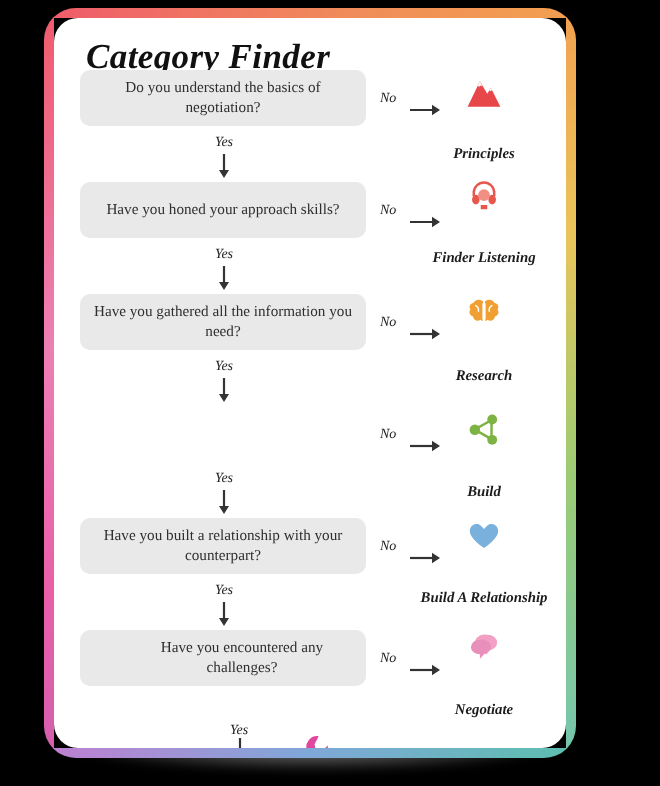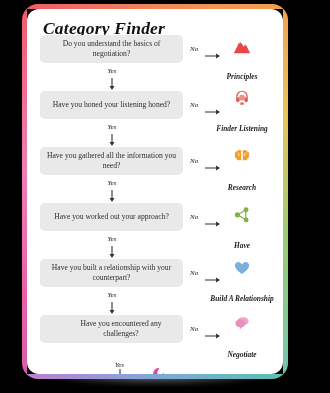--- a/index.html
+++ b/index.html
@@ -97,21 +97,21 @@
         <span class="cat-label">Principles</span>
       </div>
       <div class="yes-label" style="left:68px;top:58px;width:34px;">Yes</div>
       <div class="down-arrow" style="left:81px;top:68px;">
         <svg width="8" height="13" viewBox="0 0 8 13">
             <path d="M4 0 V8" stroke="#333" stroke-width="1.1" fill="none"></path>
             <path d="M1.5 8 L4 12 L6.5 8 Z" fill="#333"></path>
           </svg>
       </div>
 
-      <div class="qbox" style="top:82px;height:28px;">Have you honed your listening honed?</div>
+      <div class="qbox" style="top:82px;height:28px;">Have you honed your approach skills?</div>
       <div class="no-label" style="left:163px;top:92px;">No</div>
       <div class="no-arrow" style="left:178px;top:93px;">
         <svg width="16" height="8" viewBox="0 0 16 8">
             <path d="M0 4 H11" stroke="#333" stroke-width="1.1" fill="none"></path>
             <path d="M11 1.4 L15 4 L11 6.6 Z" fill="#333"></path>
           </svg>
       </div>
       <div class="cat" style="left:175px;top:80px;">
         <span class="glyph">
           <svg width="18" height="18" viewBox="0 0 22 22">
@@ -152,38 +152,37 @@
         <span class="cat-label">Research</span>
       </div>
       <div class="yes-label" style="left:68px;top:170px;width:34px;">Yes</div>
       <div class="down-arrow" style="left:81px;top:180px;">
         <svg width="8" height="13" viewBox="0 0 8 13">
             <path d="M4 0 V8" stroke="#333" stroke-width="1.1" fill="none"></path>
             <path d="M1.5 8 L4 12 L6.5 8 Z" fill="#333"></path>
           </svg>
       </div>
 
-      <div class="qbox" style="top:194px;height:28px;">Have you worked out your approach?</div>
       <div class="no-label" style="left:163px;top:204px;">No</div>
       <div class="no-arrow" style="left:178px;top:205px;">
         <svg width="16" height="8" viewBox="0 0 16 8">
             <path d="M0 4 H11" stroke="#333" stroke-width="1.1" fill="none"></path>
             <path d="M11 1.4 L15 4 L11 6.6 Z" fill="#333"></path>
           </svg>
       </div>
       <div class="cat" style="left:175px;top:197px;">
         <span class="glyph">
           <svg width="18" height="18" viewBox="0 0 22 22">
             <path d="M15.2 5.2 L7.6 9.4 M7.6 12 L15.2 16.4 M15.6 6.2 L15.6 15.6" stroke="#7cb342" stroke-width="1.5" fill="none"></path>
             <circle cx="16" cy="4.6" r="3" fill="#7cb342"></circle>
             <circle cx="16" cy="17" r="3" fill="#7cb342"></circle>
             <circle cx="5.4" cy="10.8" r="3.2" fill="#7cb342"></circle>
           </svg>
         </span>
-        <span class="cat-label">Have</span>
+        <span class="cat-label">Build</span>
       </div>
       <div class="yes-label" style="left:68px;top:226px;width:34px;">Yes</div>
       <div class="down-arrow" style="left:81px;top:236px;">
         <svg width="8" height="13" viewBox="0 0 8 13">
             <path d="M4 0 V8" stroke="#333" stroke-width="1.1" fill="none"></path>
             <path d="M1.5 8 L4 12 L6.5 8 Z" fill="#333"></path>
           </svg>
       </div>
 
       <div class="qbox" style="top:250px;height:28px;">Have you built a relationship with your counterpart?</div>

